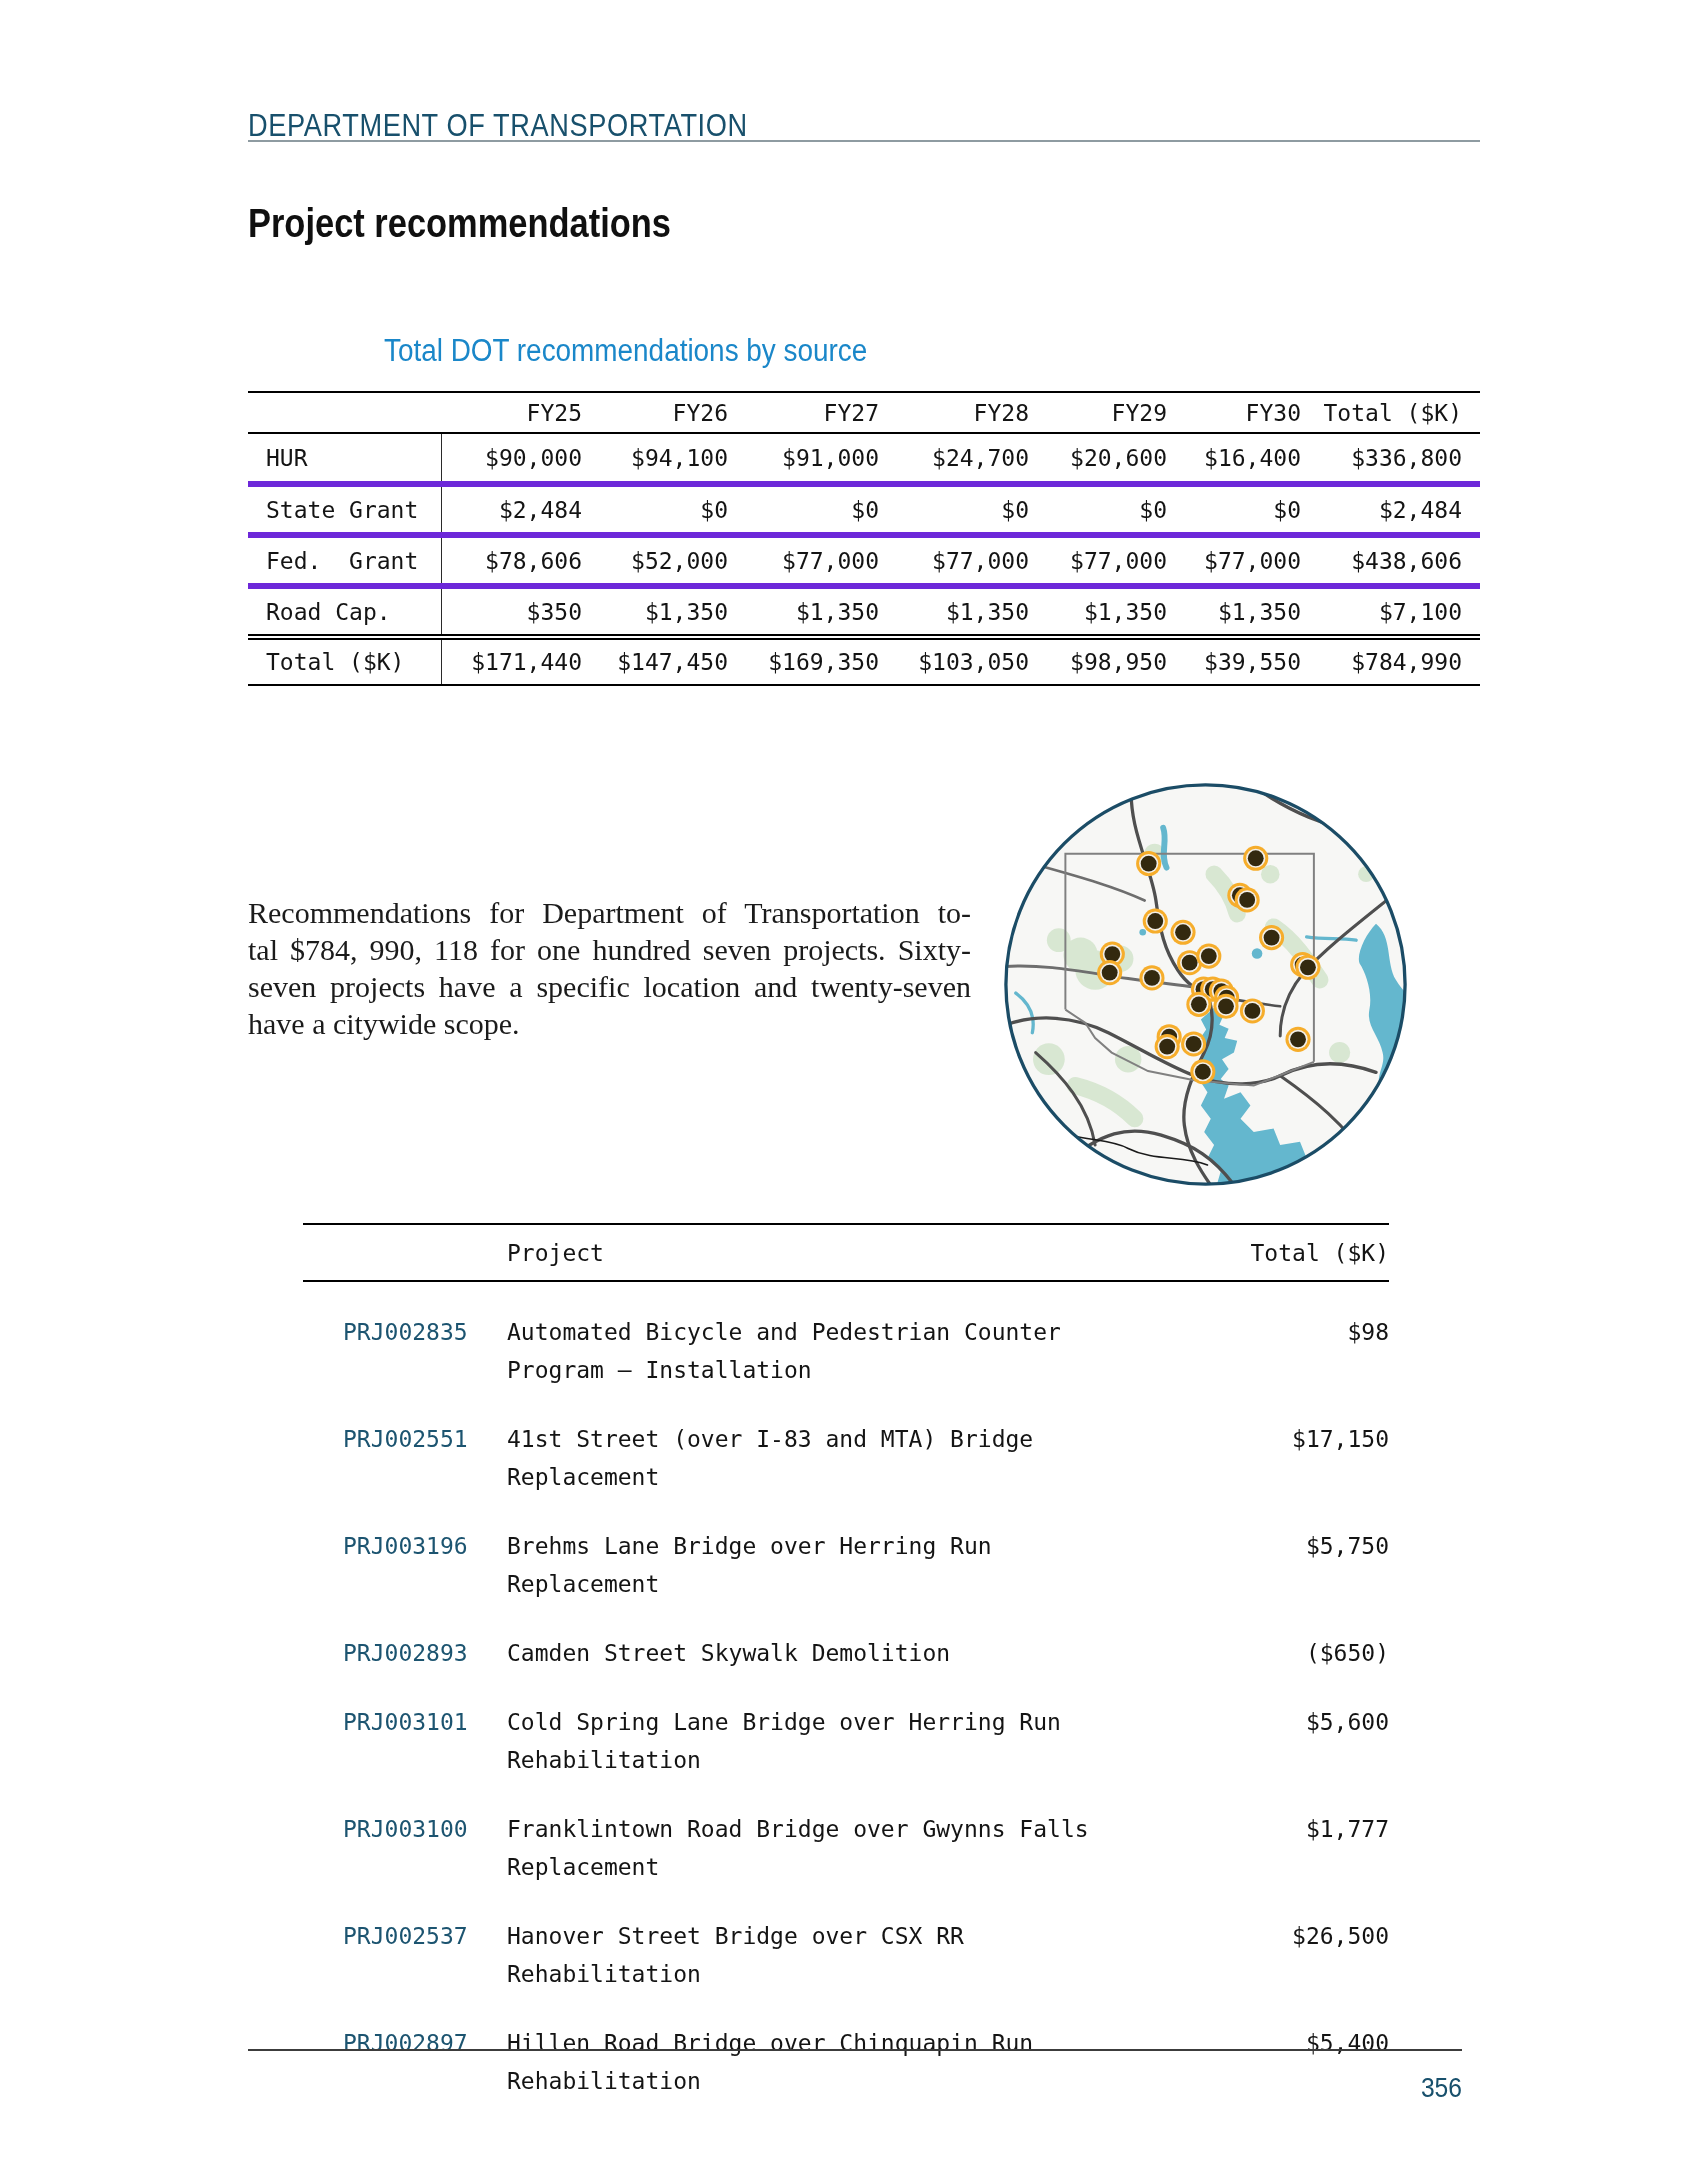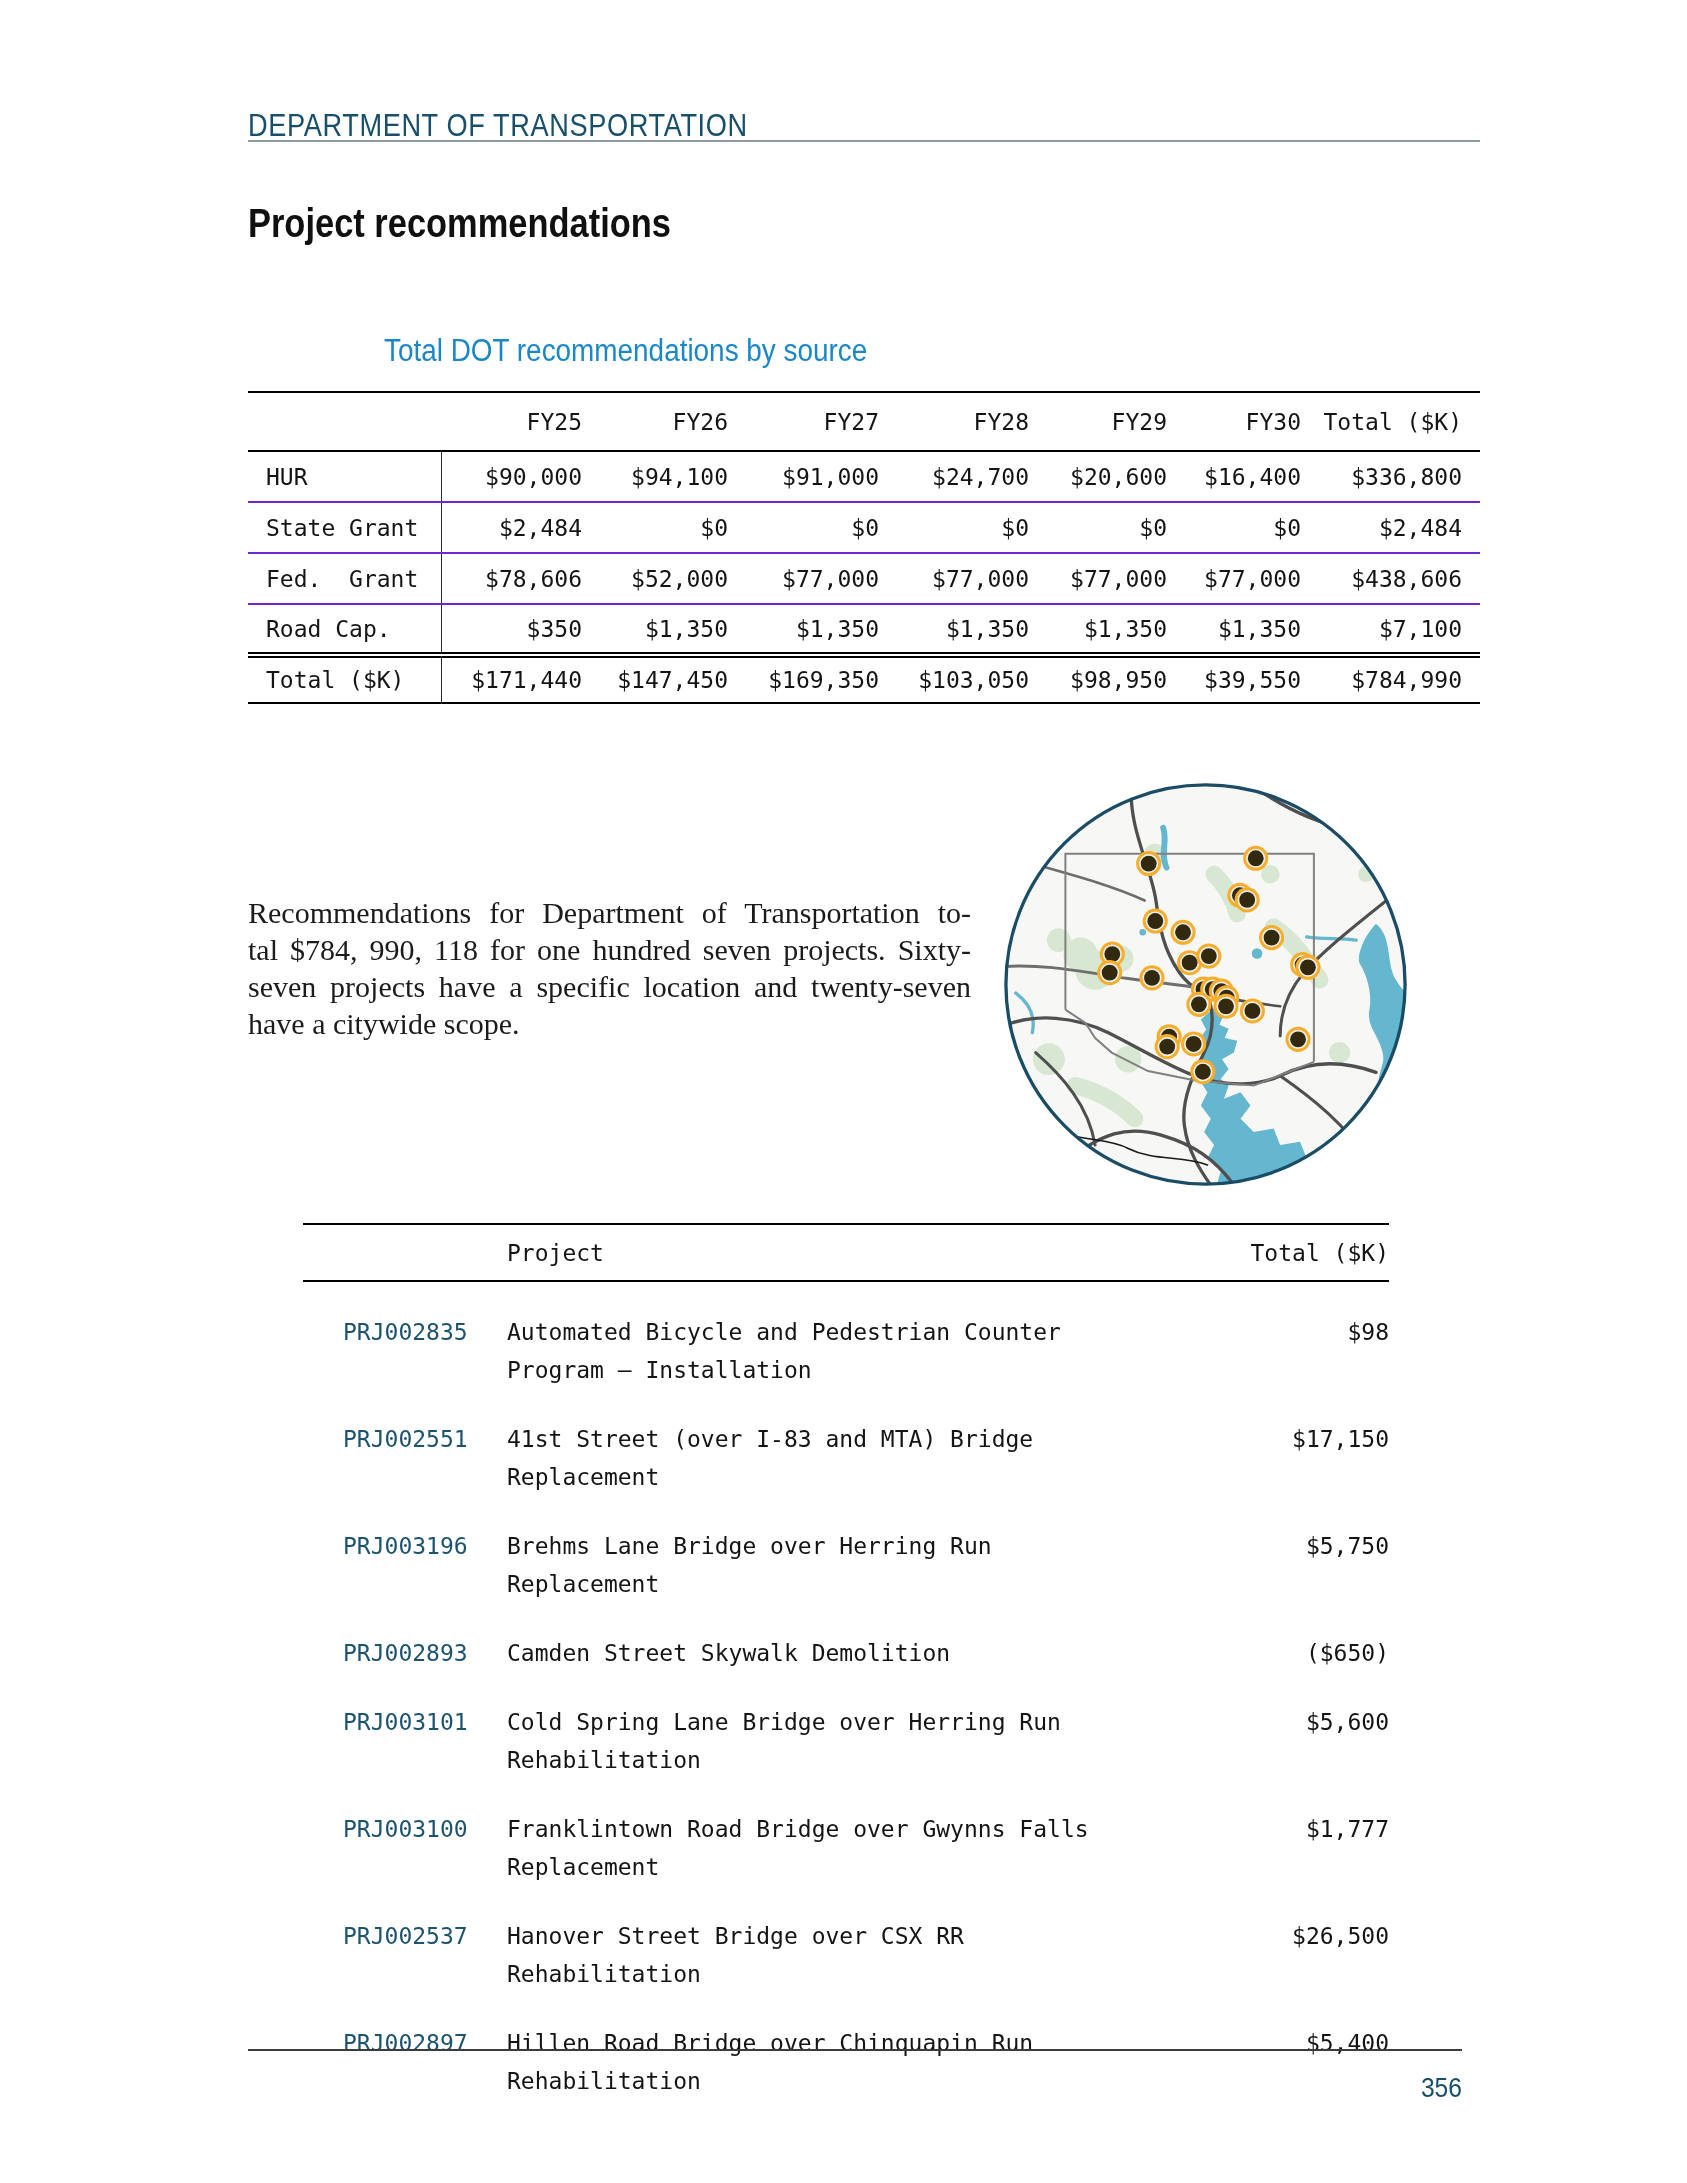--- a/index.html
+++ b/index.html
@@ -21,22 +21,22 @@
   .src-table { position:absolute; left:248px; top:391px; width:1232px;
                border-collapse:collapse; table-layout:fixed;
                font-family:"DejaVu Sans Mono", monospace; font-size:23px; color:#141414; }
   .src-table col.c0 { width:193px; } .src-table col.c1 { width:141px; }
   .src-table col.c2 { width:146px; } .src-table col.c3 { width:151px; }
   .src-table col.c4 { width:150px; } .src-table col.c5 { width:138px; }
   .src-table col.c6 { width:134px; } .src-table col.c7 { width:179px; }
   .src-table th, .src-table td { text-align:right; padding:0; font-weight:400; white-space:pre; }
   .src-table th:first-child, .src-table td:first-child { text-align:left; padding-left:18px; }
   .src-table th:last-child,  .src-table td:last-child  { padding-right:18px; }
-  .src-table thead tr { border-top:2.6px solid #000; border-bottom:2px solid #000; height:59px; }
-  .src-table tbody tr { border-bottom:2px solid #6d28d9; height:51px; }
+  .src-table thead tr { border-top:2.6px solid #000; border-bottom:2px solid #000; height:41px; }
+  .src-table tbody tr { border-bottom:6px solid #6d28d9; height:51px; }
   .src-table tbody td:first-child { border-right:1.3px solid #2a2a2a; }
   .src-table tbody tr.total-row { border-top:6.6px double #000; border-bottom:2.6px solid #000; height:48px; }
 
   
   .summary { left:248px; top:894px; width:723px; color:#1b1b1b;
              font-family:"Liberation Serif", serif; font-size:30px; line-height:37px; }
   .summary .pline { text-align:justify; text-align-last:justify; white-space:nowrap; }
   .summary .pline:last-child { text-align-last:left; }
 
   

